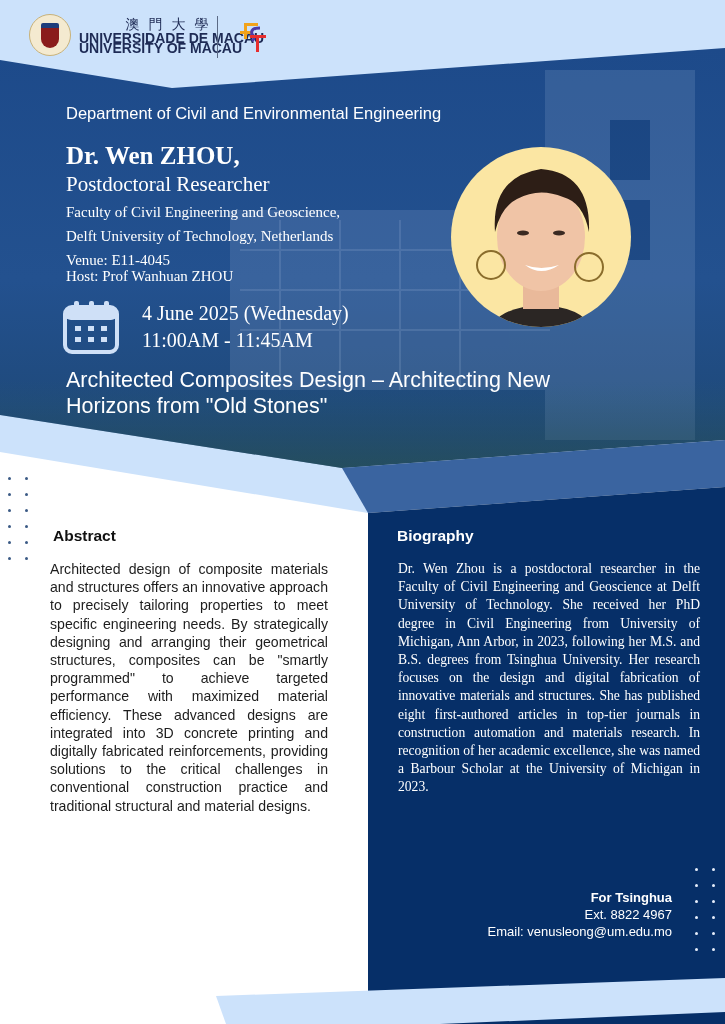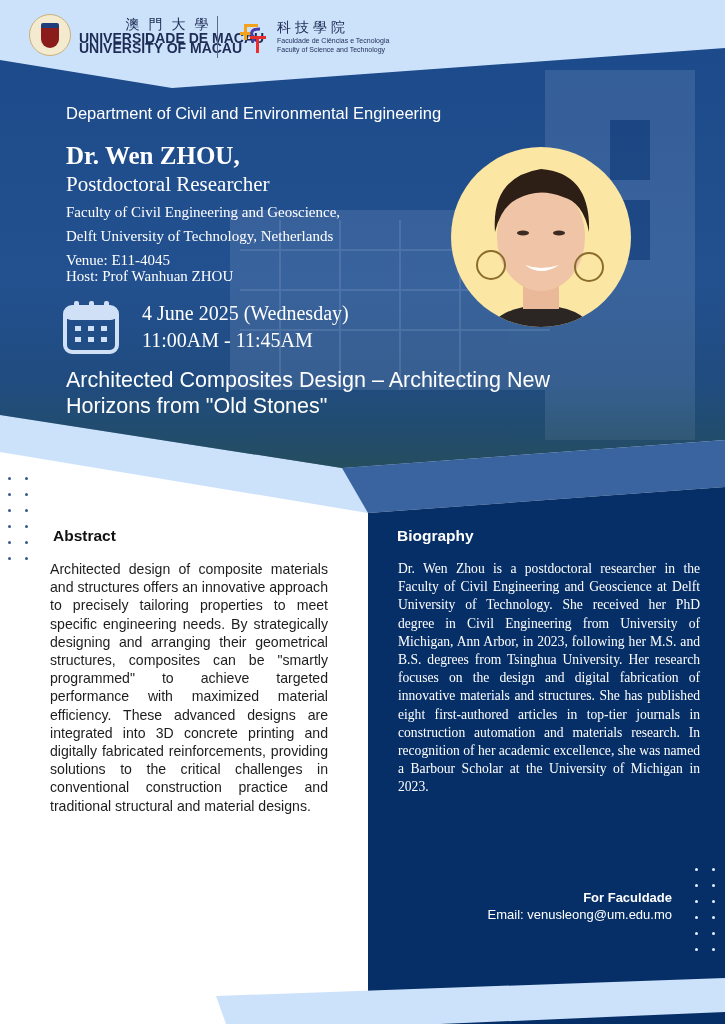--- a/index.html
+++ b/index.html
@@ -82,25 +82,20 @@
 <div class="abs" style="left:217px;top:16px;width:1px;height:42px;background:#5b6a85;"></div>
 <div class="abs" style="left:238px;top:19px;display:flex;align-items:center;">
   <svg width="30" height="34" viewBox="0 0 30 34">
     <rect x="6" y="4" width="14" height="3" fill="#f2a31b"></rect>
     <rect x="6" y="4" width="3" height="16" fill="#f2a31b"></rect>
     <rect x="2" y="12" width="11" height="3" fill="#f2a31b"></rect>
     <path d="M22 9 Q12 9 14 15 Q18 19 14 22" stroke="#4b3ca8" stroke-width="3" fill="none"></path>
     <rect x="12" y="16" width="16" height="3" fill="#e62e2e"></rect>
     <rect x="18" y="16" width="3" height="17" fill="#e62e2e"></rect>
   </svg>
-  <div style="margin-left:9px;">
-    <div class="serif" style="color:#1e2b55;font-size:14px;letter-spacing:4px;line-height:17px;">科技學院</div>
-    <div style="color:#1e2b55;font-size:7px;line-height:9px;">Faculdade de Ciências e Tecnologia</div>
-    <div style="color:#1e2b55;font-size:7px;line-height:9px;">Faculty of Science and Technology</div>
-  </div>
 </div>
 
 <div class="abs dept">Department of Civil and Environmental Engineering</div>
 <div class="abs name serif">Dr. Wen ZHOU,</div>
 <div class="abs title serif">Postdoctoral Researcher</div>
 <div class="abs info serif" style="top:204px;">Faculty of Civil Engineering and Geoscience,</div>
 <div class="abs info serif" style="top:228px;">Delft University of Technology, Netherlands</div>
 <div class="abs info serif" style="top:252px;">Venue: E11-4045</div>
 <div class="abs info serif" style="top:268px;">Host: Prof  Wanhuan ZHOU</div>
 
@@ -154,21 +149,22 @@
     <span class="dot" style="left:25px;top:557px;background:#3b5a85;"></span>
 </div>
 
 <div class="abs sec-h" style="left:53px;top:527px;color:#111;">Abstract</div>
 <div class="abs abstract-body">Architected design of composite materials and structures offers an innovative approach to precisely tailoring properties to meet specific engineering needs. By strategically designing and arranging their geometrical structures, composites can be "smartly programmed" to achieve targeted performance with maximized material efficiency. These advanced designs are integrated into 3D concrete printing and digitally fabricated reinforcements, providing solutions to the critical challenges in conventional construction practice and traditional structural and material designs.</div>
 
 <div class="abs sec-h" style="left:397px;top:527px;color:#fff;">Biography</div>
 <div class="abs bio-body serif">Dr. Wen Zhou is a postdoctoral researcher in the Faculty of Civil Engineering and Geoscience at Delft University of Technology. She received her PhD degree in Civil Engineering from University of Michigan, Ann Arbor, in 2023, following her M.S. and B.S. degrees from Tsinghua University. Her research focuses on the design and digital fabrication of innovative materials and structures. She has published eight first-authored articles in top-tier journals in construction automation and materials research. In recognition of her academic excellence, she was named a Barbour Scholar at the University of Michigan in 2023.</div>
 
 <div class="abs inq">
-  <div style="font-weight:bold;">For Faculdade</div>
+  <div style="font-weight:bold;">For Tsinghua</div>
+  <div>Ext. 8822 4967</div>
   <div>Email: venusleong@um.edu.mo</div>
 </div>
 
 <div>
   <span class="dot" style="left:695px;top:868px;background:#e6eefb;"></span>
     <span class="dot" style="left:712px;top:868px;background:#e6eefb;"></span>
   <span class="dot" style="left:695px;top:884px;background:#e6eefb;"></span>
     <span class="dot" style="left:712px;top:884px;background:#e6eefb;"></span>
   <span class="dot" style="left:695px;top:900px;background:#e6eefb;"></span>
     <span class="dot" style="left:712px;top:900px;background:#e6eefb;"></span>

